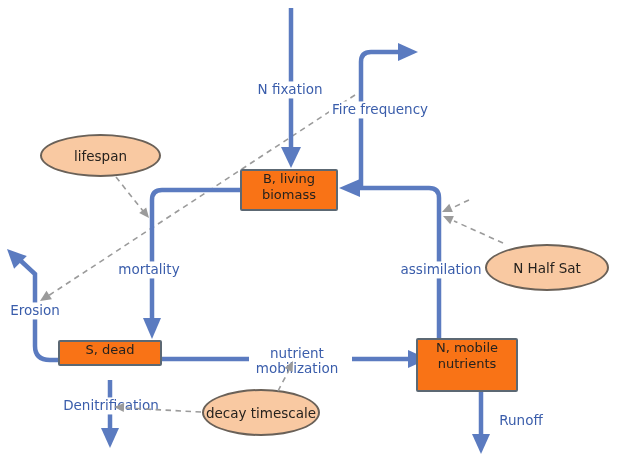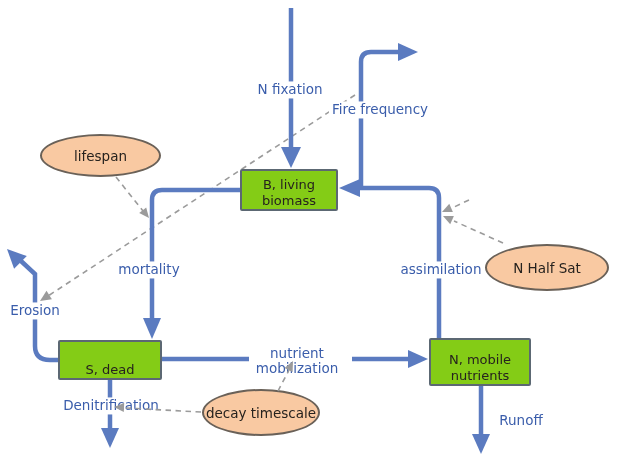--- a/index.html
+++ b/index.html
@@ -2,22 +2,22 @@
 <html><head>
 <meta charset="utf-8">
 <style>
   html,body{margin:0;padding:0;background:#ffffff;}
   .stage{
     position:relative;width:642px;height:471px;background:#ffffff;overflow:hidden;
     font-family:"DejaVu Sans","Liberation Sans",sans-serif;
   }
   svg.layer{position:absolute;left:0;top:0;width:642px;height:471px;}
   .stock{
-    position:absolute;background:#84cc16;border:2px solid #5c6873;border-radius:2px;
-    display:flex;flex-direction:column;align-items:center;justify-content:flex-end;
+    position:absolute;background:#f97316;border:2px solid #5c6873;border-radius:2px;
+    display:flex;flex-direction:column;align-items:center;justify-content:flex-start;
     font-size:13px;line-height:1.22;color:#26221e;text-align:center;box-sizing:border-box;
   }
   .param{
     position:absolute;background:#f9c9a2;border:2px solid #6a6158;border-radius:50%;
     display:flex;align-items:center;justify-content:center;
     font-size:13.5px;color:#26221e;text-align:center;box-sizing:border-box;
   }
   .flabel{
     position:absolute;transform:translate(-50%,-50%);
     background:#ffffff;color:#3a5dab;font-size:13.5px;line-height:1.12;
@@ -71,24 +71,24 @@
         <path d="M481 380 L481 435"></path>
         <polygon points="472,434 490,434 481,454" fill="#5b7bc0" stroke="none"></polygon>
       </g>
     </g>
   </svg>
 
   <div class="stock" style="left:240px;top:169px;width:98px;height:42px;">
     <span class="ln">B, living</span>
     <span class="ln">biomass</span>
   </div>
-  <div class="stock" style="left:58px;top:340px;width:104px;height:40px;">
+  <div class="stock" style="left:58px;top:340px;width:104px;height:26px;">
     <span class="ln">S, dead</span>
   </div>
-  <div class="stock" style="left:429px;top:338px;width:102px;height:48px;">
+  <div class="stock" style="left:416px;top:338px;width:102px;height:54px;">
     <span class="ln">N, mobile</span>
     <span class="ln">nutrients</span>
   </div>
 
   <div class="param" style="left:40px;top:134px;width:121px;height:43px;">lifespan</div>
   <div class="param" style="left:485px;top:244px;width:124px;height:47px;">N Half Sat</div>
   <div class="param" style="left:202px;top:389px;width:118px;height:47px;">decay timescale</div>
 
   <div class="flabel" style="left:290px;top:90px;">N fixation</div>
   <div class="flabel" style="left:380px;top:110px;">Fire frequency</div>

